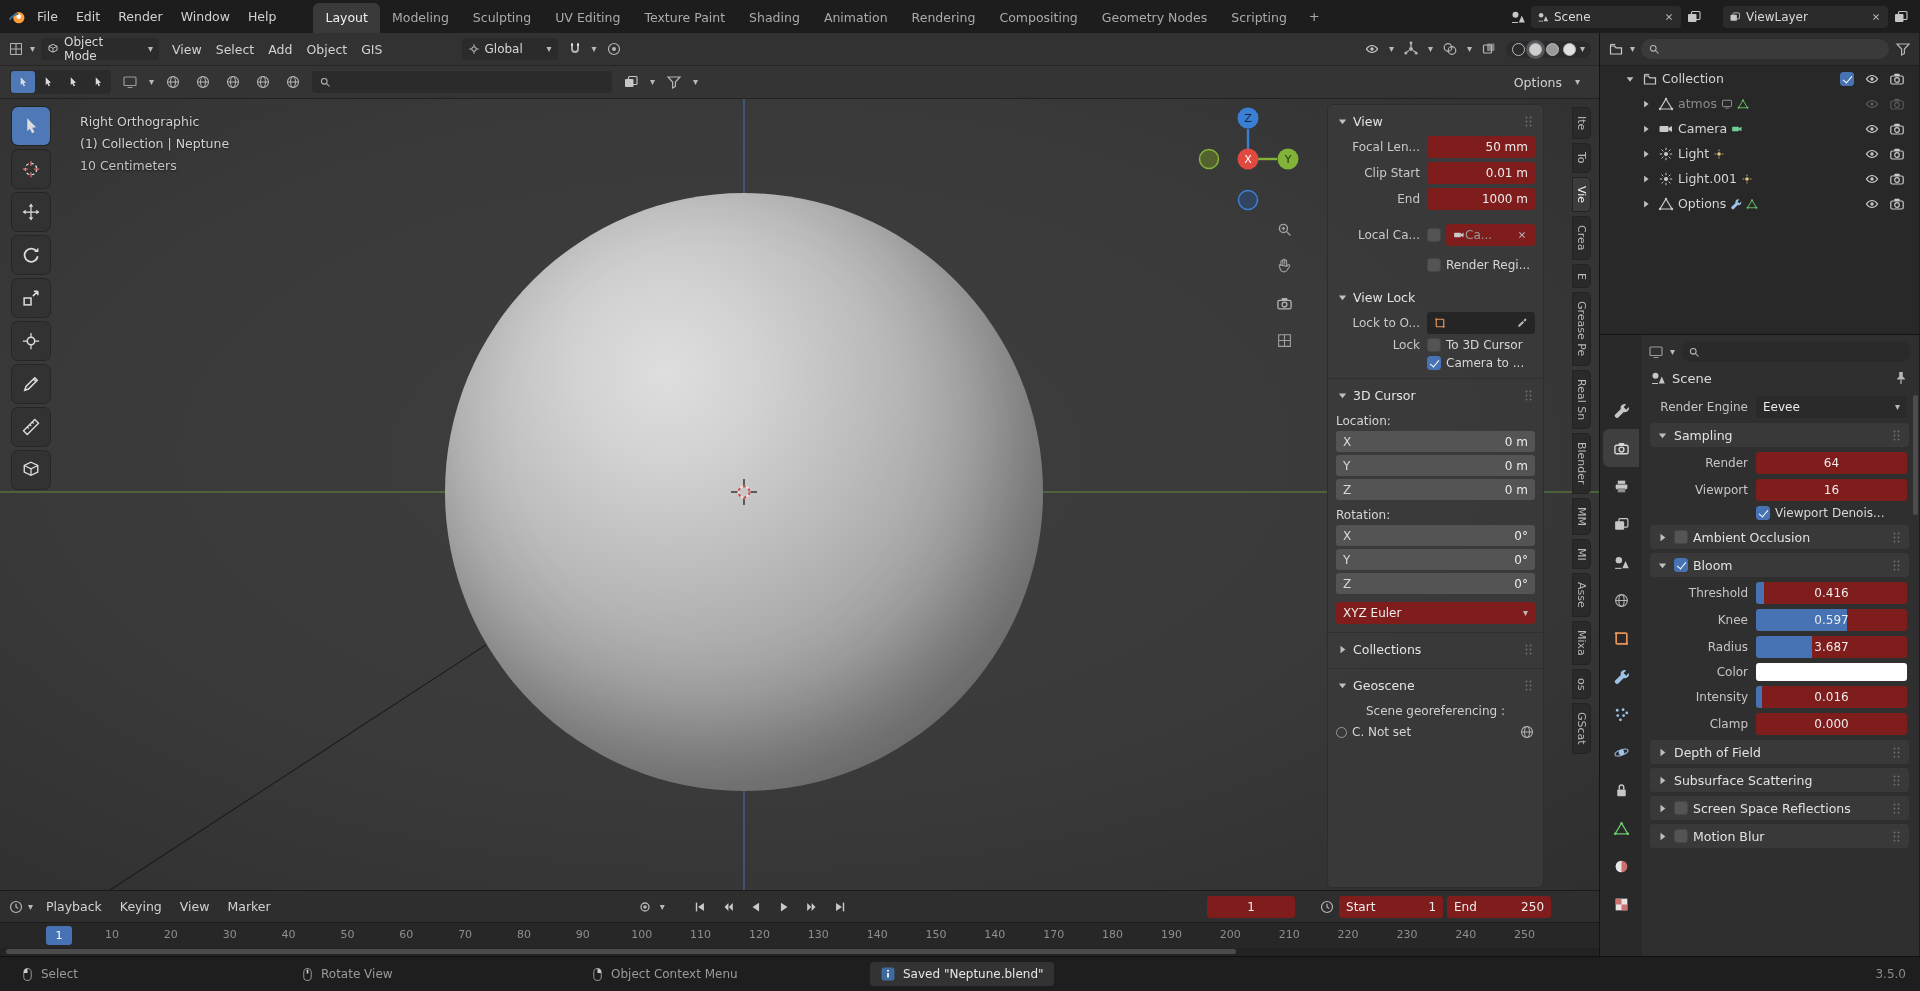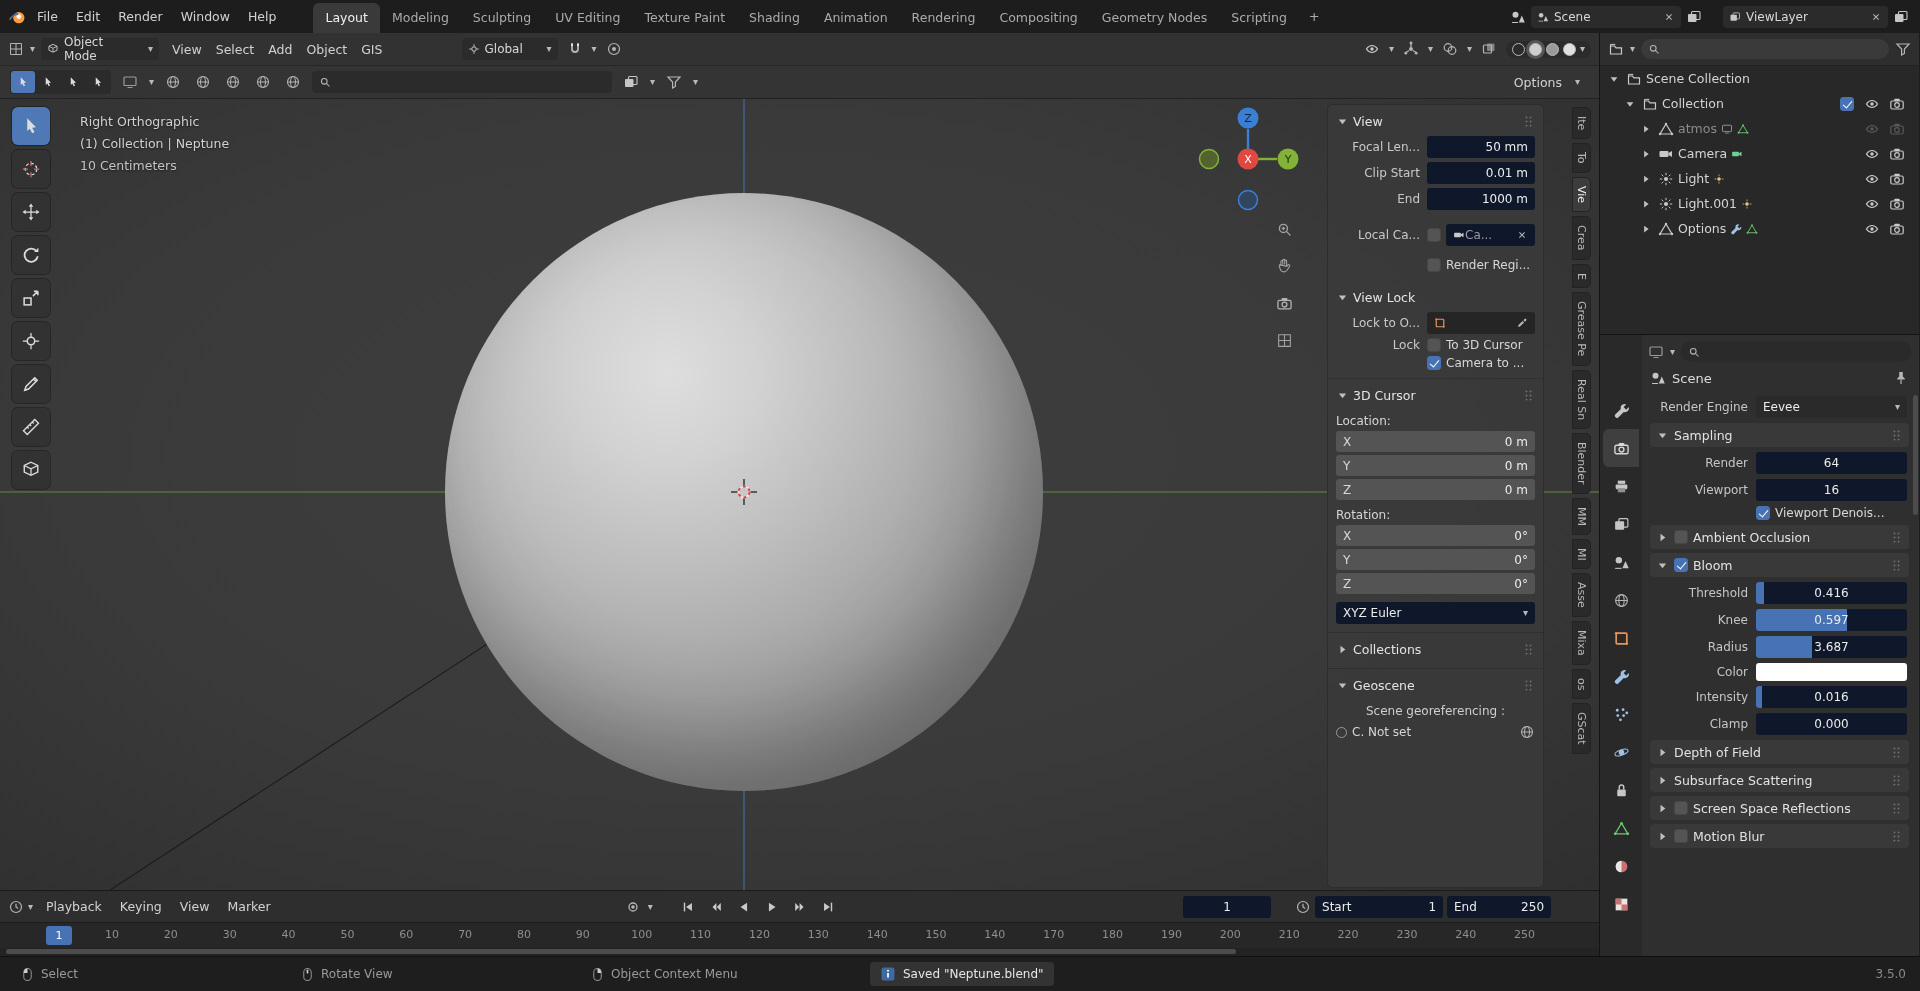--- a/index.html
+++ b/index.html
@@ -10,21 +10,21 @@
   
   .ic { display:inline-flex; width:16px; height:16px; flex:0 0 auto; }
   .ic svg { width:100%; height:100%; }
   .ic.sm { width:12px; height:12px; }
   .ic.lg { width:18px; height:18px; }
   .cb { width:14px; height:14px; border-radius:3px; background:#545454; border:1px solid #464646;
         display:inline-block; position:relative; flex:0 0 auto; }
   .cb.on { background:#4772b3; border-color:#4772b3; }
   .cb.on::after { content:""; position:absolute; left:4px; top:1px; width:4px; height:8px;
         border:solid #fff; border-width:0 1.7px 1.7px 0; transform:rotate(40deg); }
-  .fld { background:#0f172a; border-radius:3px; height:22px; display:flex; align-items:center;
+  .fld { background:#7f1d1d; border-radius:3px; height:22px; display:flex; align-items:center;
         padding:0 7px; color:#ececec; font-size:12px; }
   .fld .val { margin-left:auto; }
   .dd { background:#2a2a2a; }
   .spacer { flex:1; }
   .caret { color:#b9b9b9; font-size:10px; line-height:1; }
 
   
   #topbar { height:33px; background:#1d1d1d; display:flex; align-items:center; padding:0 8px; gap:2px; }
   .menu-item { padding:4px 9px; border-radius:4px; color:#d2d2d2; font-size:12.5px; }
   #workspaces { display:flex; margin-left:26px; align-items:flex-end; height:33px; }
@@ -936,21 +936,21 @@
         <div class="fld" id="frame-fld">
           <span>1</span>
         </div>
         <span style="width:16px"></span>
         <span class="ic">
             <svg viewBox="0 0 16 16">
               <circle cx="8" cy="8" r="5.5" fill="none" stroke="#b5b5b5" stroke-width="1.2"></circle>
               <path d="M8 4.8V8l2.2 1.5" stroke="#b5b5b5" stroke-width="1.2" fill="none"></path>
             </svg>
           </span>
-        <div class="fld" style="width:128px">
+        <div class="fld" style="width:104px">
           <span>Start</span>
           <span class="val">1</span>
         </div>
         <div class="fld" style="width:104px;margin-right:40px">
           <span>End</span>
           <span class="val">250</span>
         </div>
       </div>
       <div id="ruler">
           <span class="ruler-num" style="left:59px">1</span>
@@ -1004,38 +1004,20 @@
                 </svg>
               </span>
           </div>
           <span class="ic">
               <svg viewBox="0 0 16 16">
                 <path d="M2 3h12L9.4 8v4.5L6.6 14V8z" fill="none" stroke="#b5b5b5" stroke-width="1.2"></path>
               </svg>
             </span>
         </div>
         <div id="ol-rows">
-            <div class="ol-row" style="padding-left:8px">
-              <span class="ol-caret">
-                <svg viewBox="0 0 16 16">
-                  <path d="M3.5 5.5h9L8 11.5z" fill="#bfbfbf"></path>
-                </svg>
-              </span>
-              <span class="ic">
-                <svg viewBox="0 0 16 16">
-                  <path d="M2.5 5h4l1.5 1.8h5.5V13h-11z" fill="none" stroke="#c9c9c9" stroke-width="1.2"></path>
-                  <path d="M2.5 5V3.4h4.8" stroke="#c9c9c9" fill="none"></path>
-                </svg>
-              </span>
-              <span class="ol-label">Scene Collection</span>
-              <span class="ol-sp"></span>
-              <span class="slot"></span>
-              <span class="slot"></span>
-              <span class="slot"></span>
-            </div>
             <div class="ol-row" style="padding-left:24px">
               <span class="ol-caret">
                 <svg viewBox="0 0 16 16">
                   <path d="M3.5 5.5h9L8 11.5z" fill="#bfbfbf"></path>
                 </svg>
               </span>
               <span class="ic">
                 <svg viewBox="0 0 16 16">
                   <path d="M2.5 5h4l1.5 1.8h5.5V13h-11z" fill="none" stroke="#c9c9c9" stroke-width="1.2"></path>
                   <path d="M2.5 5V3.4h4.8" stroke="#c9c9c9" fill="none"></path>

